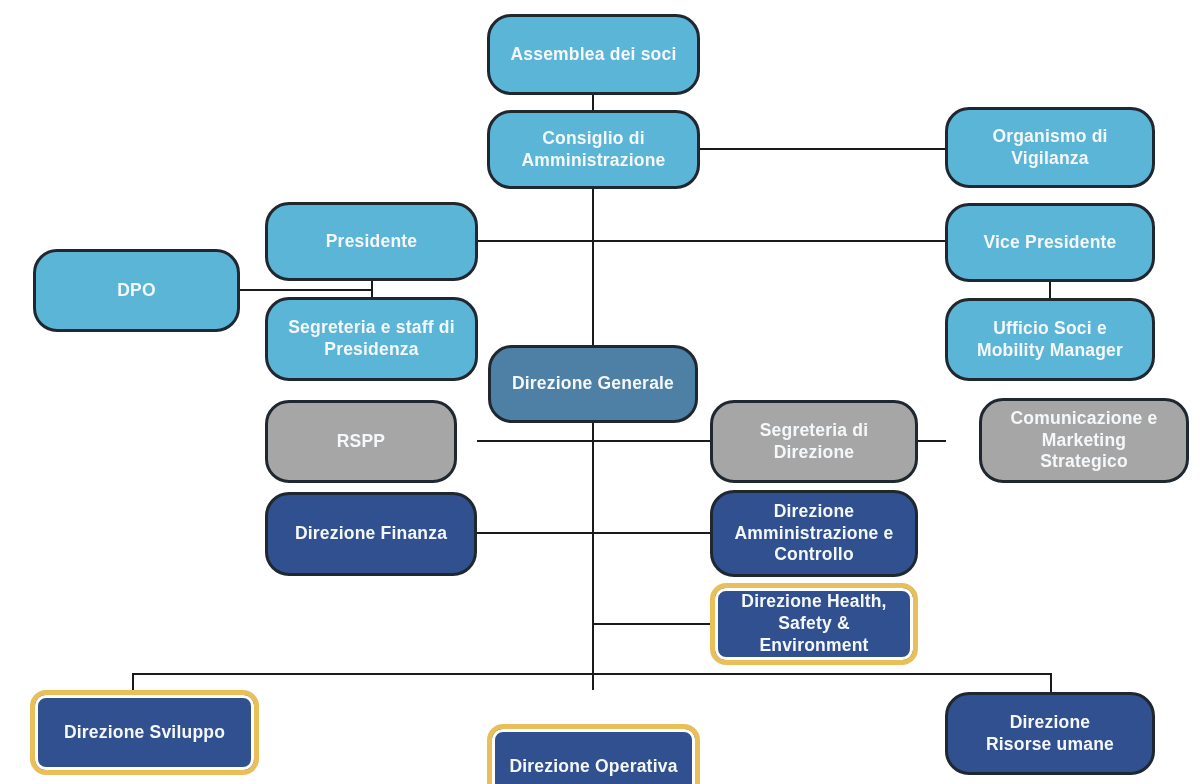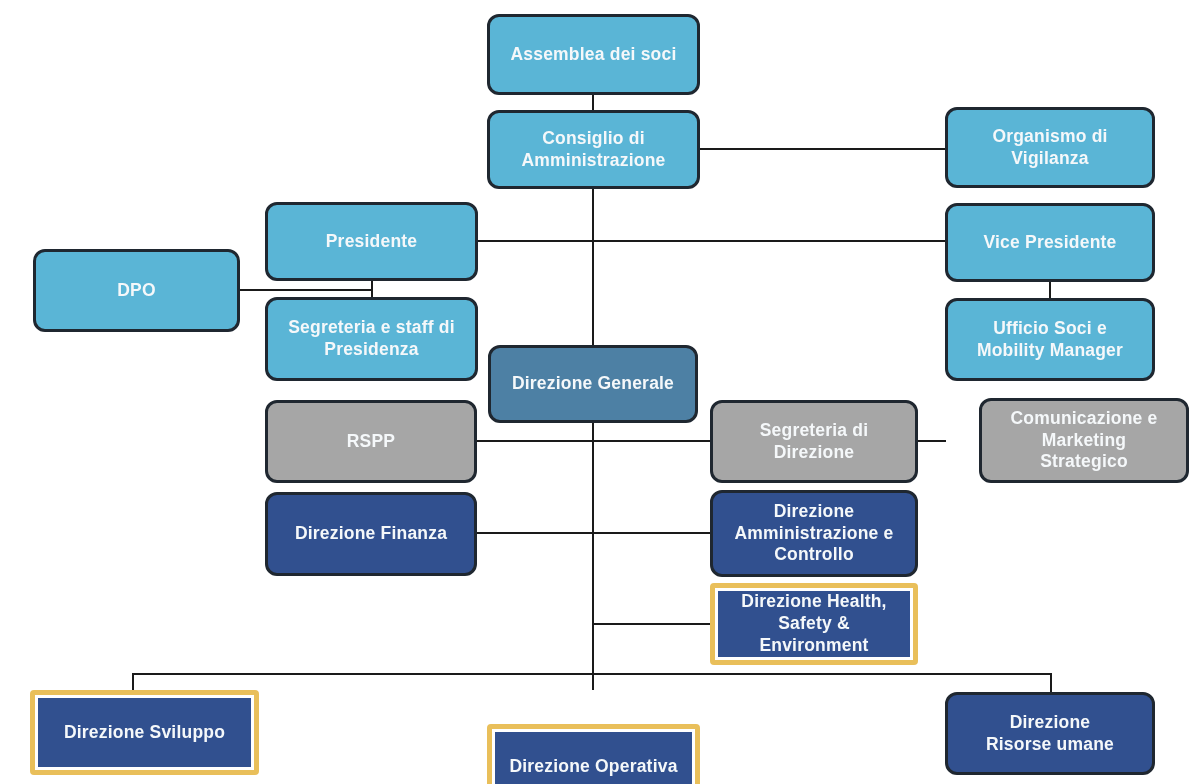--- a/index.html
+++ b/index.html
@@ -25,31 +25,31 @@
     box-sizing:border-box;
     display:flex;align-items:center;justify-content:center;
     text-align:center;
     color:var(--text);
     font-weight:bold;
     font-size:17.5px;
     line-height:1.25;
     letter-spacing:.2px;
     white-space:pre-line;
     border:3px solid var(--box-border);
-    border-radius:12px;
+    border-radius:24px;
     padding:8px 8px;
     z-index:2;
   }
   .light{background:var(--light-blue);}
   .steel{background:var(--steel-blue);text-align:right;}
   .gray{background:var(--gray);}
   .navy{background:var(--navy);}
   .gold{
     border:5px solid var(--gold);
-    border-radius:4px;
+    border-radius:16px;
     box-shadow:inset 0 0 0 3px #ffffff;
     padding:7px 10px;
   }
   .hline,.vline{position:absolute;background:var(--line);z-index:1;}
   .hline{height:2px;}
   .vline{width:2px;}
 </style>
 </head>
 <body>
 
@@ -86,21 +86,21 @@
   <div class="node light" style="left:33px;top:249px;width:207px;height:83px">DPO</div>
 
   <div class="node light" style="left:265px;top:297px;width:213px;height:84px">Segreteria e staff di
 Presidenza</div>
 
   <div class="node light" style="left:945px;top:298px;width:210px;height:83px">Ufficio Soci e
 Mobility Manager</div>
 
   <div class="node steel" style="left:488px;top:345px;width:210px;height:78px">Direzione Generale</div>
 
-  <div class="node gray" style="left:265px;top:400px;width:212px;height:83px">RSPP</div>
+  <div class="node gray" style="left:265px;top:400px;width:192px;height:83px">RSPP</div>
 
   <div class="node gray" style="left:710px;top:400px;width:208px;height:83px">Segreteria di
 Direzione</div>
 
   <div class="node gray" style="left:979px;top:398px;width:210px;height:85px">Comunicazione e
 Marketing
 Strategico</div>
 
   <div class="node navy" style="left:265px;top:492px;width:212px;height:84px">Direzione Finanza</div>
 

